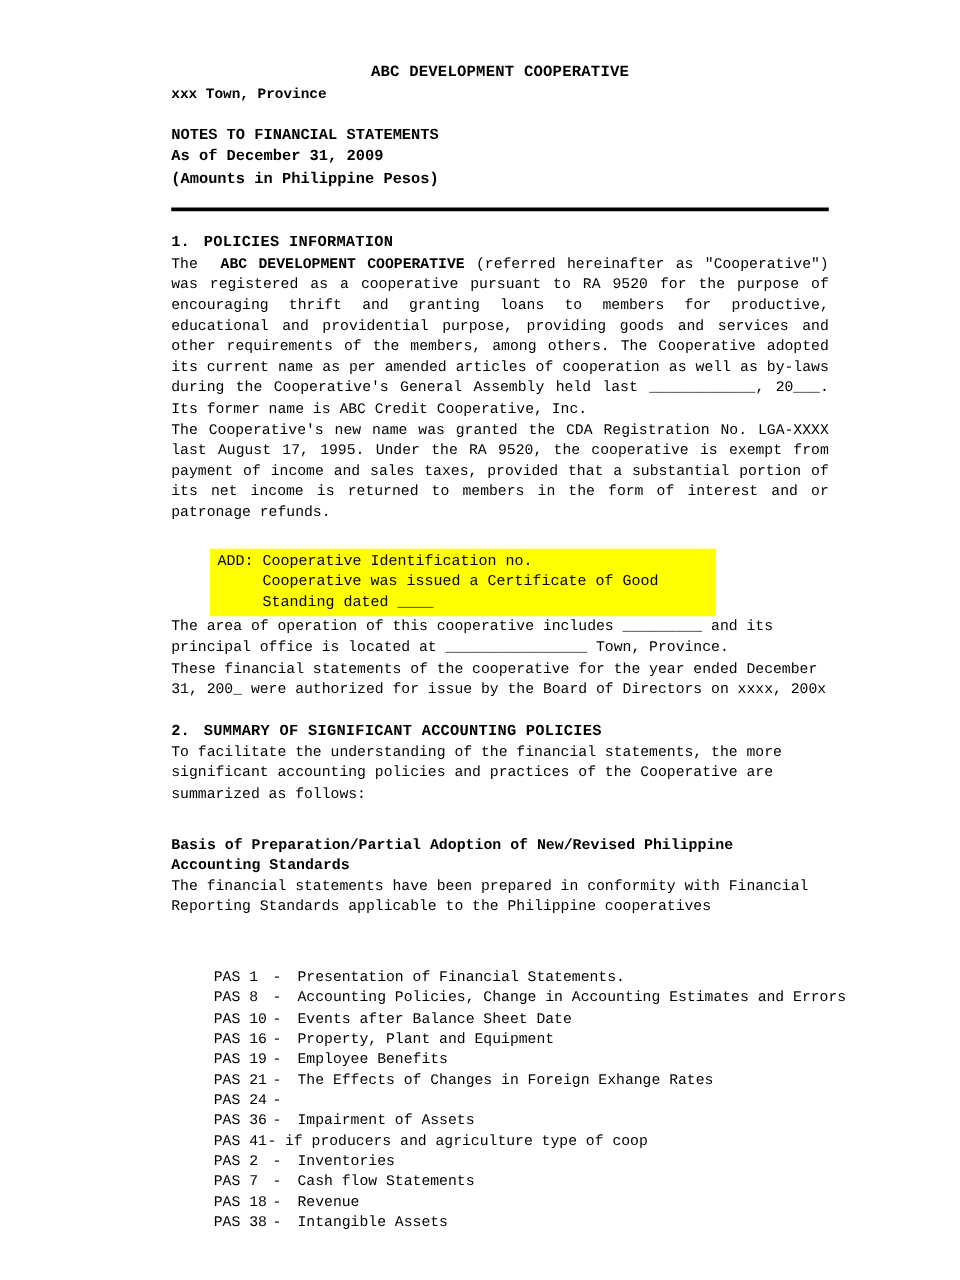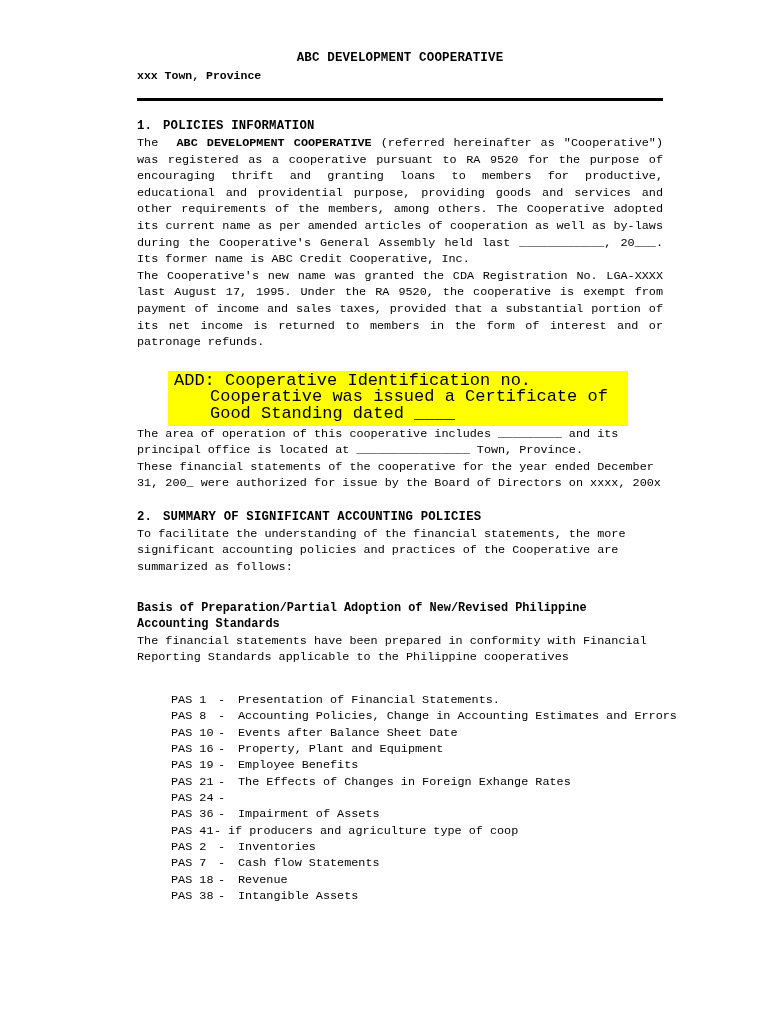--- a/index.html
+++ b/index.html
@@ -81,40 +81,40 @@
   }
   p.para.left { text-align: left; }
   .gap-20 { margin-top: 20px; }
   .gap-24 { margin-top: 24px; }
   b.strong { font-weight: bold; }
 
   
   .highlight-box {
     margin-top: 20px;
     margin-left: 31px;
-    width: 460px;
+    width: 405px;
     background: #FFFF00;
-    font-size: 17px;
+    font-size: 12px;
     line-height: 16.6px;
     padding: 2px 0 3px 0;
     box-sizing: border-box;
   }
   .highlight-line1 { padding-left: 6px; }
   .highlight-line2 { padding-left: 42px; }
 
   .subhead {
     margin-top: 24px;
     font-weight: bold;
     font-size: 11.9px;
     line-height: 16.6px;
   }
 
   
   .pas-list {
-    margin-top: 26px;
+    margin-top: 40px;
     margin-left: 34px;
     font-size: 11.8px;
     line-height: 16.35px;
   }
   .pas-row { display: flex; white-space: nowrap; }
   .pas-code { width: 47px; flex: none; }
   .pas-dash { width: 20px; flex: none; }
   .pas-desc { flex: 1; }
   
   .pas-row.tight .pas-dash { width: 10px; text-indent: -4px; }
@@ -122,20 +122,25 @@
 </style>
 </head>
 <body>
 
 <div class="page">
   <div class="doc-body">
 
     <div class="doc-title">ABC DEVELOPMENT COOPERATIVE</div>
     <div class="doc-subtitle">xxx Town, Province</div>
 
+    <div class="notes-block">
+      <div>NOTES TO FINANCIAL STATEMENTS</div>
+      <div>As of December 31, 2009</div>
+      <div>(Amounts in Philippine Pesos)</div>
+    </div>
 
     <hr class="rule">
 
     <div class="section-head">
       <span class="section-num">1.</span>
       <span class="section-title">POLICIES INFORMATION</span>
     </div>
 
     <p class="para gap-20">
       <span>The</span>&nbsp;

